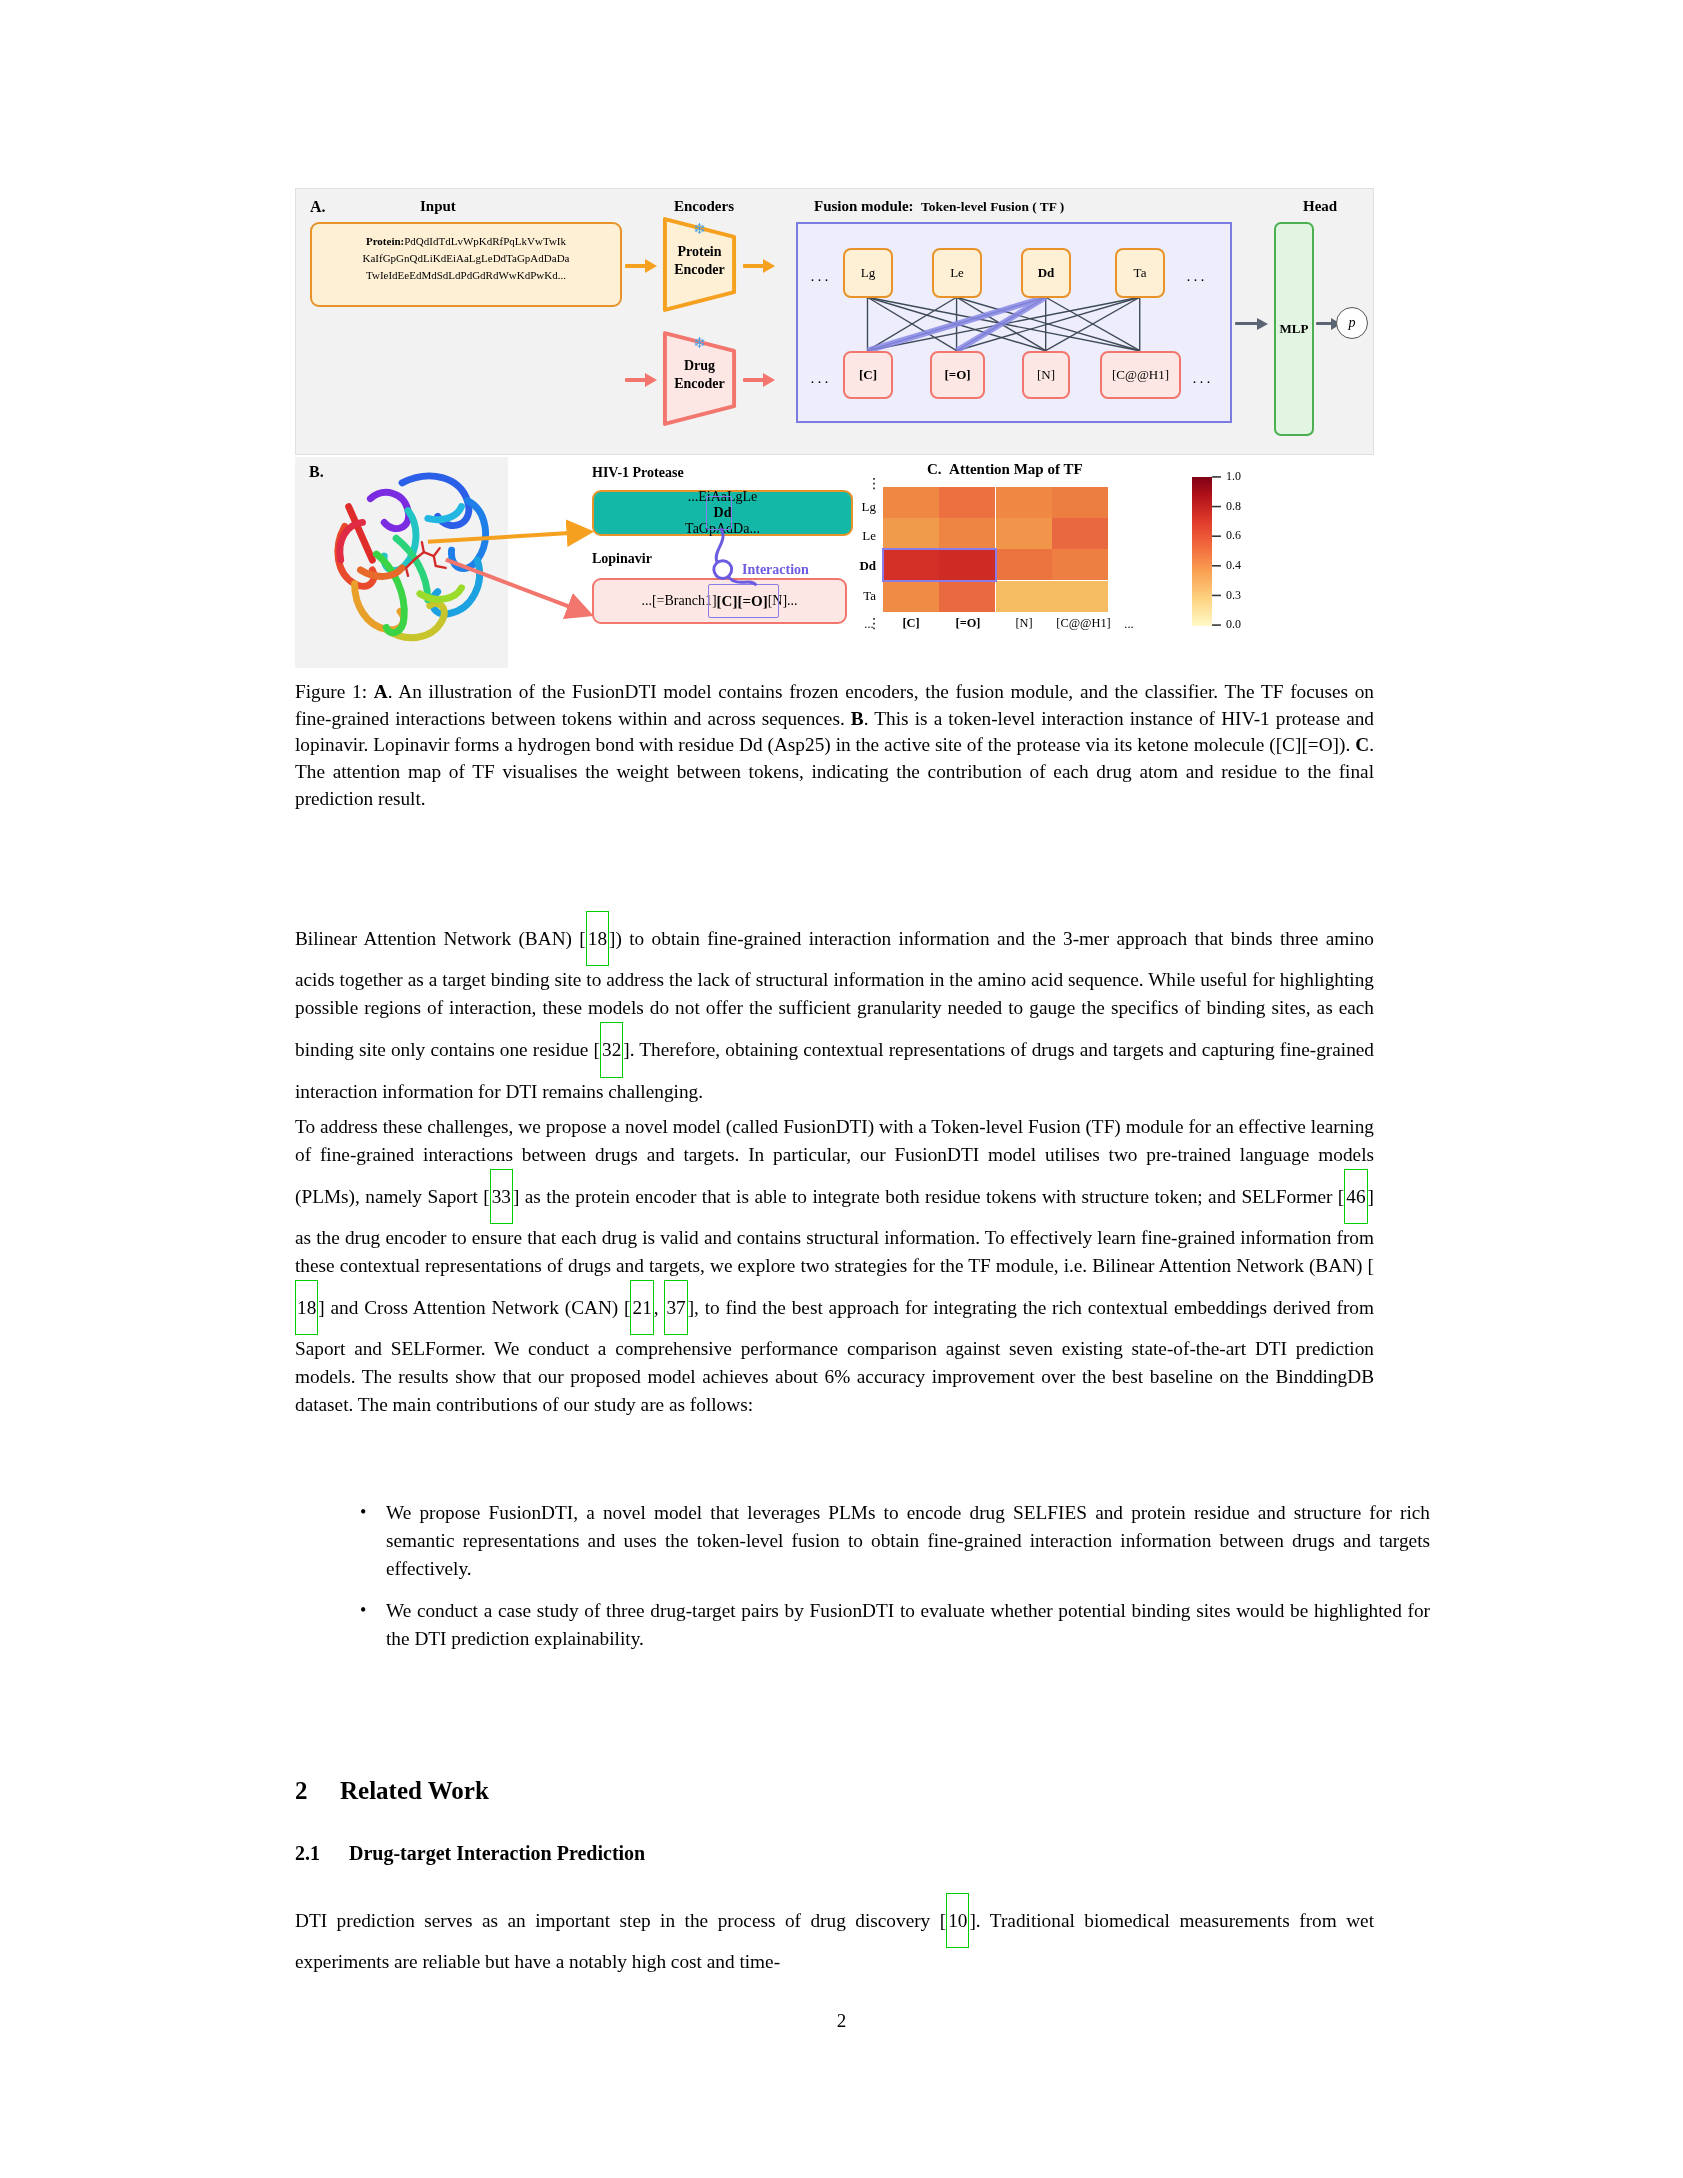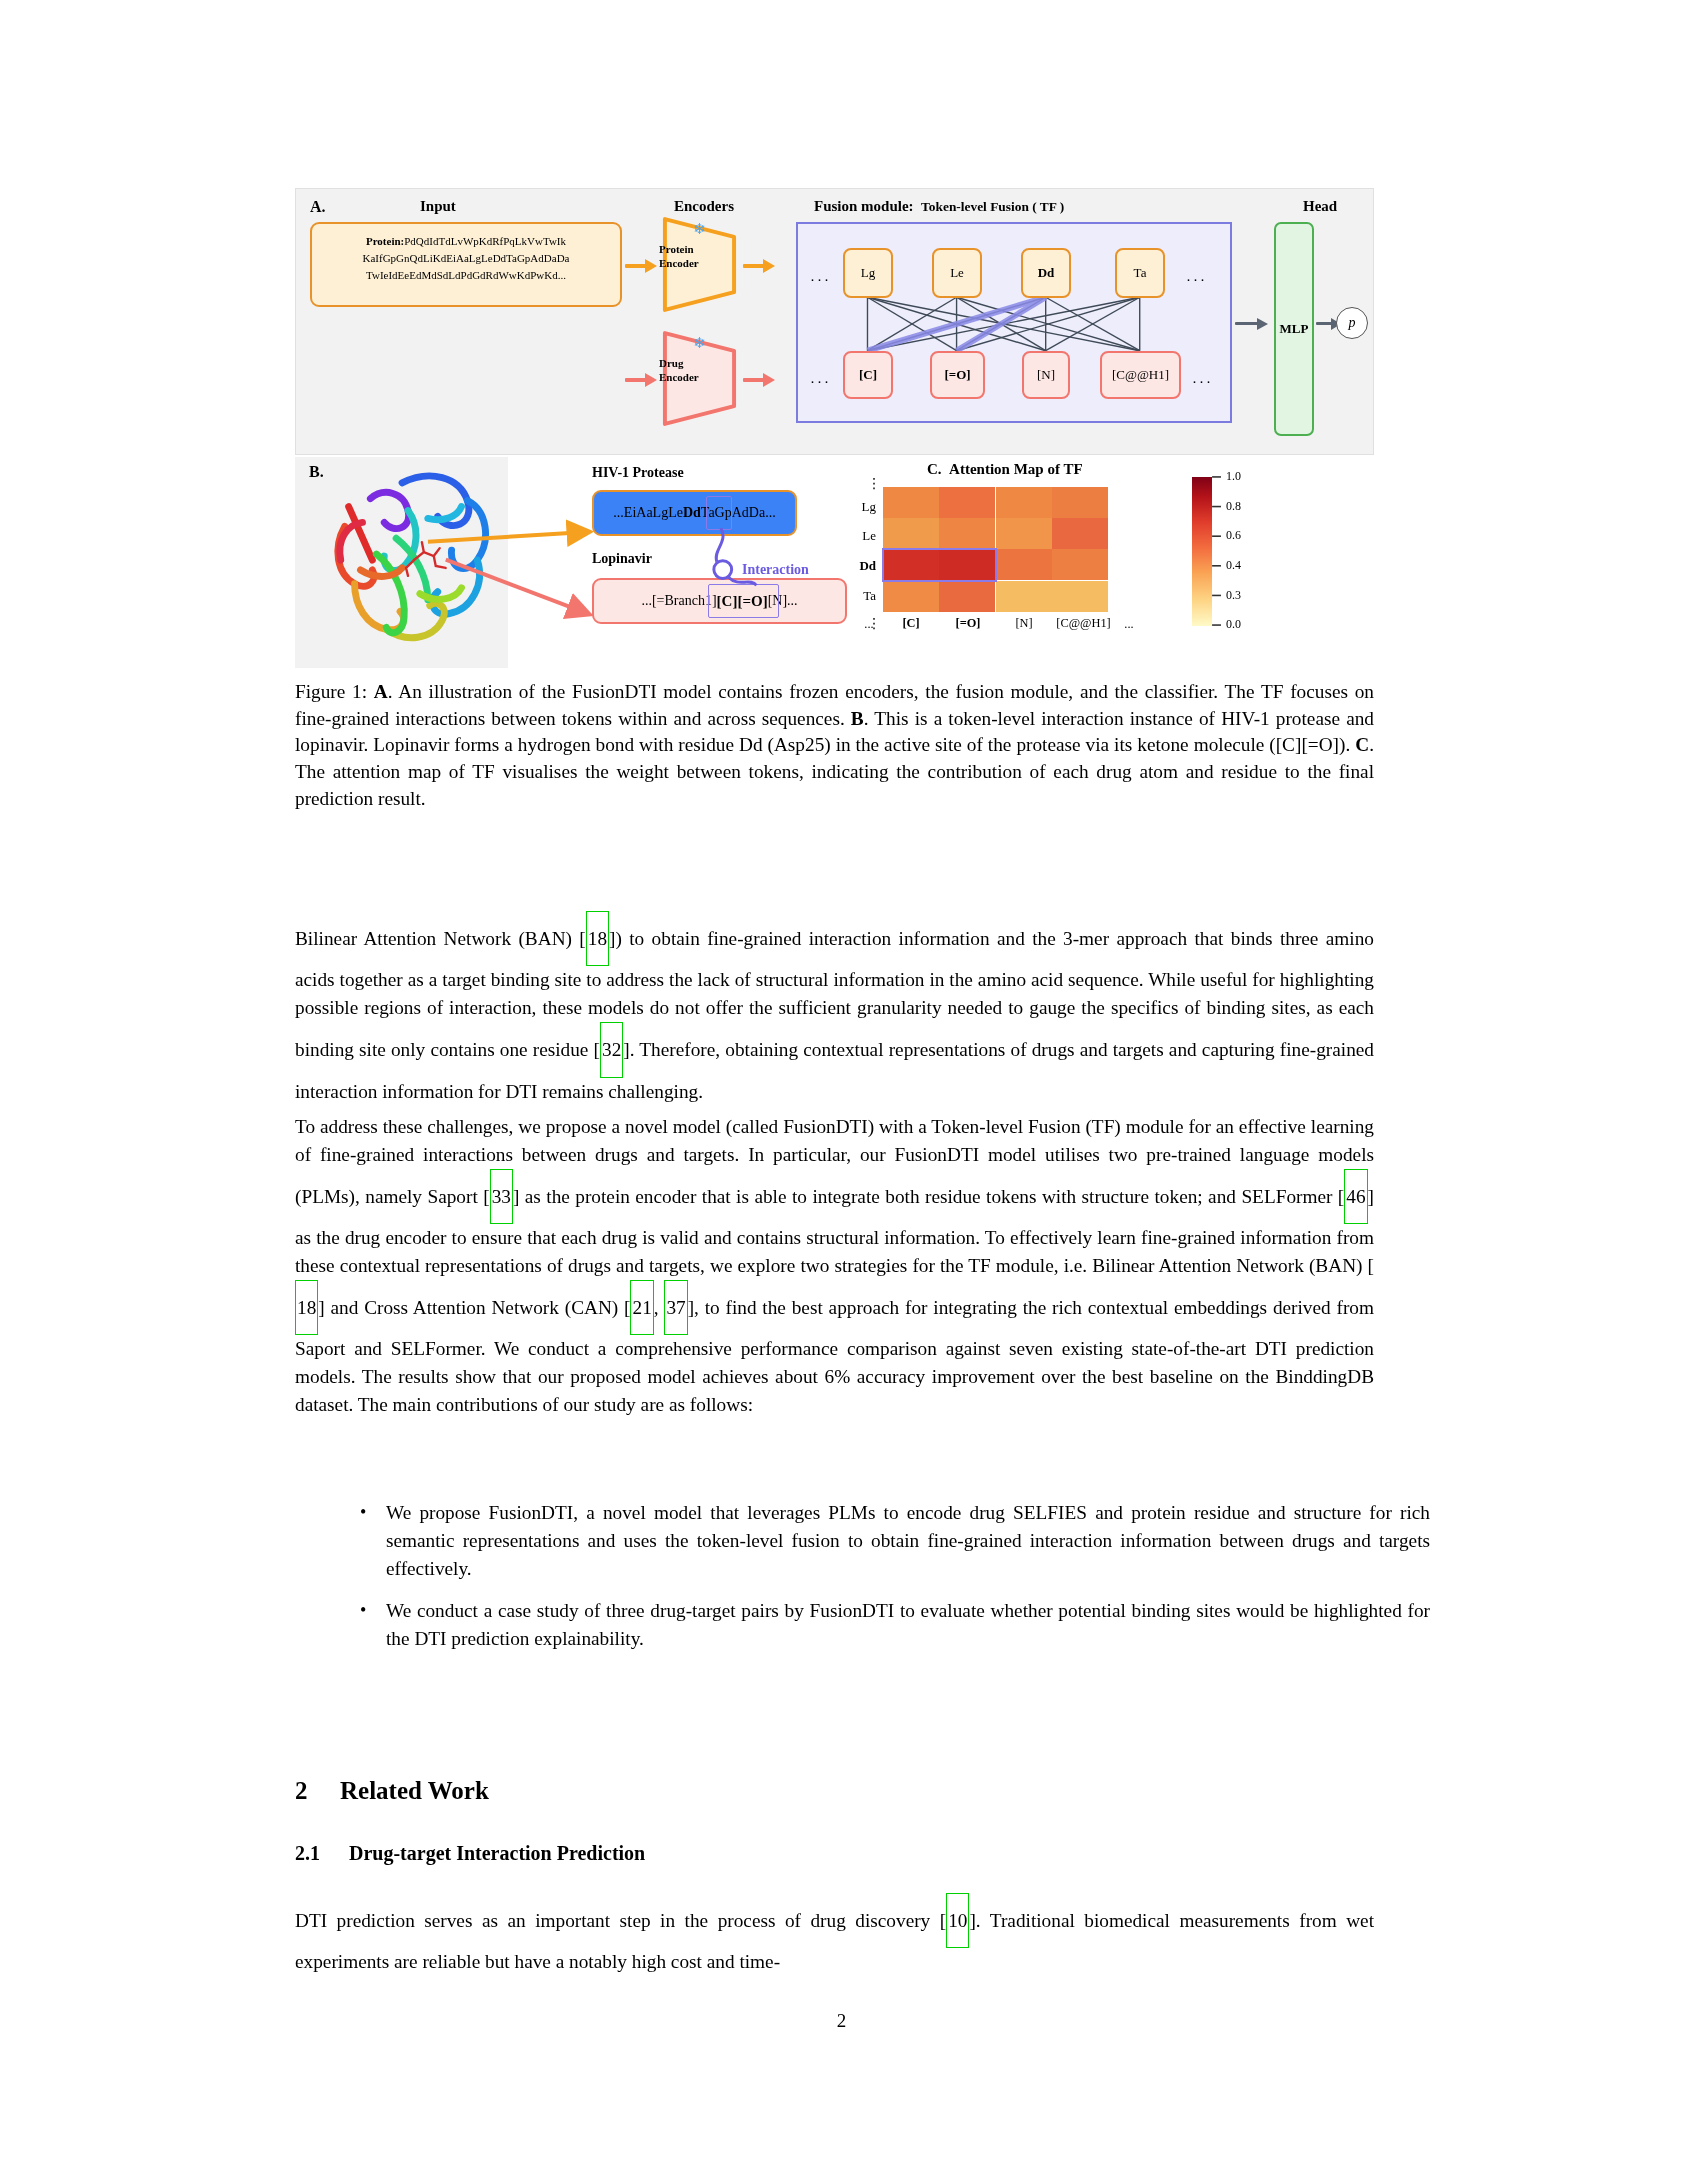--- a/index.html
+++ b/index.html
@@ -39,22 +39,22 @@
     text-align:center; font-family:"Liberation Serif", serif;
   }
   .seqbox b { font-weight:bold; }
   .protein-box { border:2.5px solid #E8922A; background:#FDF0D5; }
   .drug-box    { border:2.5px solid #F2766E; background:#FDE7E4; }
 
   
   .enc { position:absolute; width:81px; height:103px; }
   .enc svg { position:absolute; left:0; top:0; }
   .enc .enc-label {
-    position:absolute; left:0; top:30px; width:81px; 
-    font-weight:bold; font-size:11px; line-height:1.25;
+    position:absolute; left:0; top:30px; width:81px; text-align:center;
+    font-weight:bold; font-size:14px; line-height:1.25;
   }
   .snow { position:absolute; left:0; top:9px; width:81px; text-align:center;
           color:#4DA3E8; font-size:15px; line-height:1; }
 
   
   .arrow { position:absolute; height:0; }
   .arrow .shaft { position:absolute; top:0; left:0; height:4px; border-radius:1px; }
   .arrow .headtri { position:absolute; top:-5px; width:0; height:0;
         border-top:7px solid transparent; border-bottom:7px solid transparent; }
 
@@ -306,21 +306,21 @@
           </marker>
           <marker id="ar-rd" markerWidth="7" markerHeight="7" refX="5" refY="3.5" orient="auto">
             <polygon points="0,0 7,3.5 0,7" fill="#F2766E"></polygon>
           </marker>
         </defs>
         <line x1="4" y1="40" x2="164" y2="30" stroke="#F5A01E" stroke-width="4" marker-end="url(#ar-or)"></line>
         <line x1="22" y1="58" x2="164" y2="112" stroke="#F2766E" stroke-width="4" marker-end="url(#ar-rd)"></line>
       </svg>
 
       <span class="blabel" style="left:297px;top:8px;">HIV-1 Protease</span>
-      <div class="bbox protein-box" style="left:297px;top:33px;width:205px;height:46px;border:2.5px solid #E8922A;background:#3b82f6;">
+      <div class="bbox protein-box" style="left:297px;top:33px;width:261px;height:46px;border:2.5px solid #E8922A;background:#14b8a6;flex-direction:column;">
         <span>...EiAaLgLe</span>
           <b>Dd</b>
           <span>TaGpAdDa...</span>
       </div>
       <div class="hl-box" style="left:411px;top:39px;width:26px;height:34px;border-radius:2px;"></div>
 
       <span class="blabel" style="left:297px;top:94px;">Lopinavir</span>
       <div class="bbox drug-box" style="left:297px;top:121px;width:255px;height:46px;border:2.5px solid #F2766E;background:#FDE7E4;">
         <span>...[=Branch1]</span>
           <b style="font-size:15px;">[C][=O]</b>

